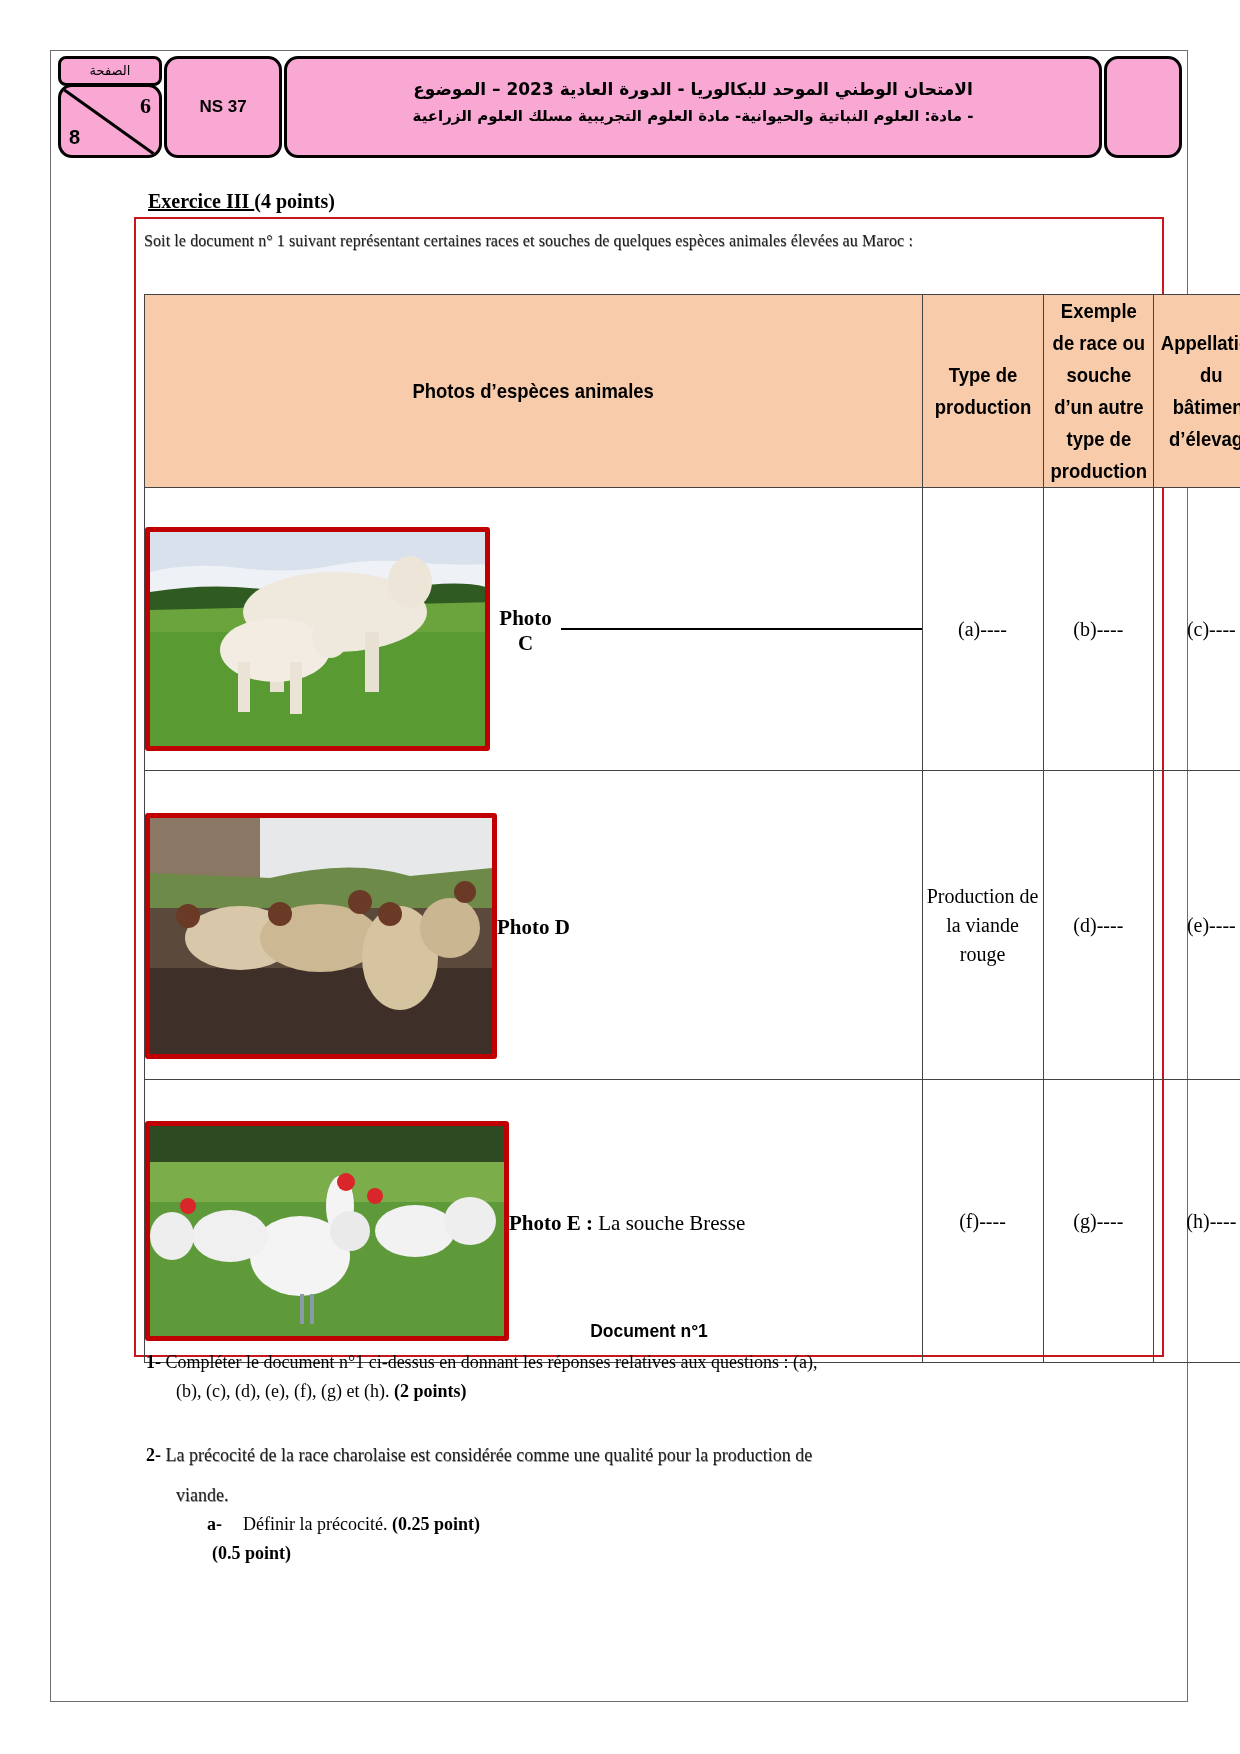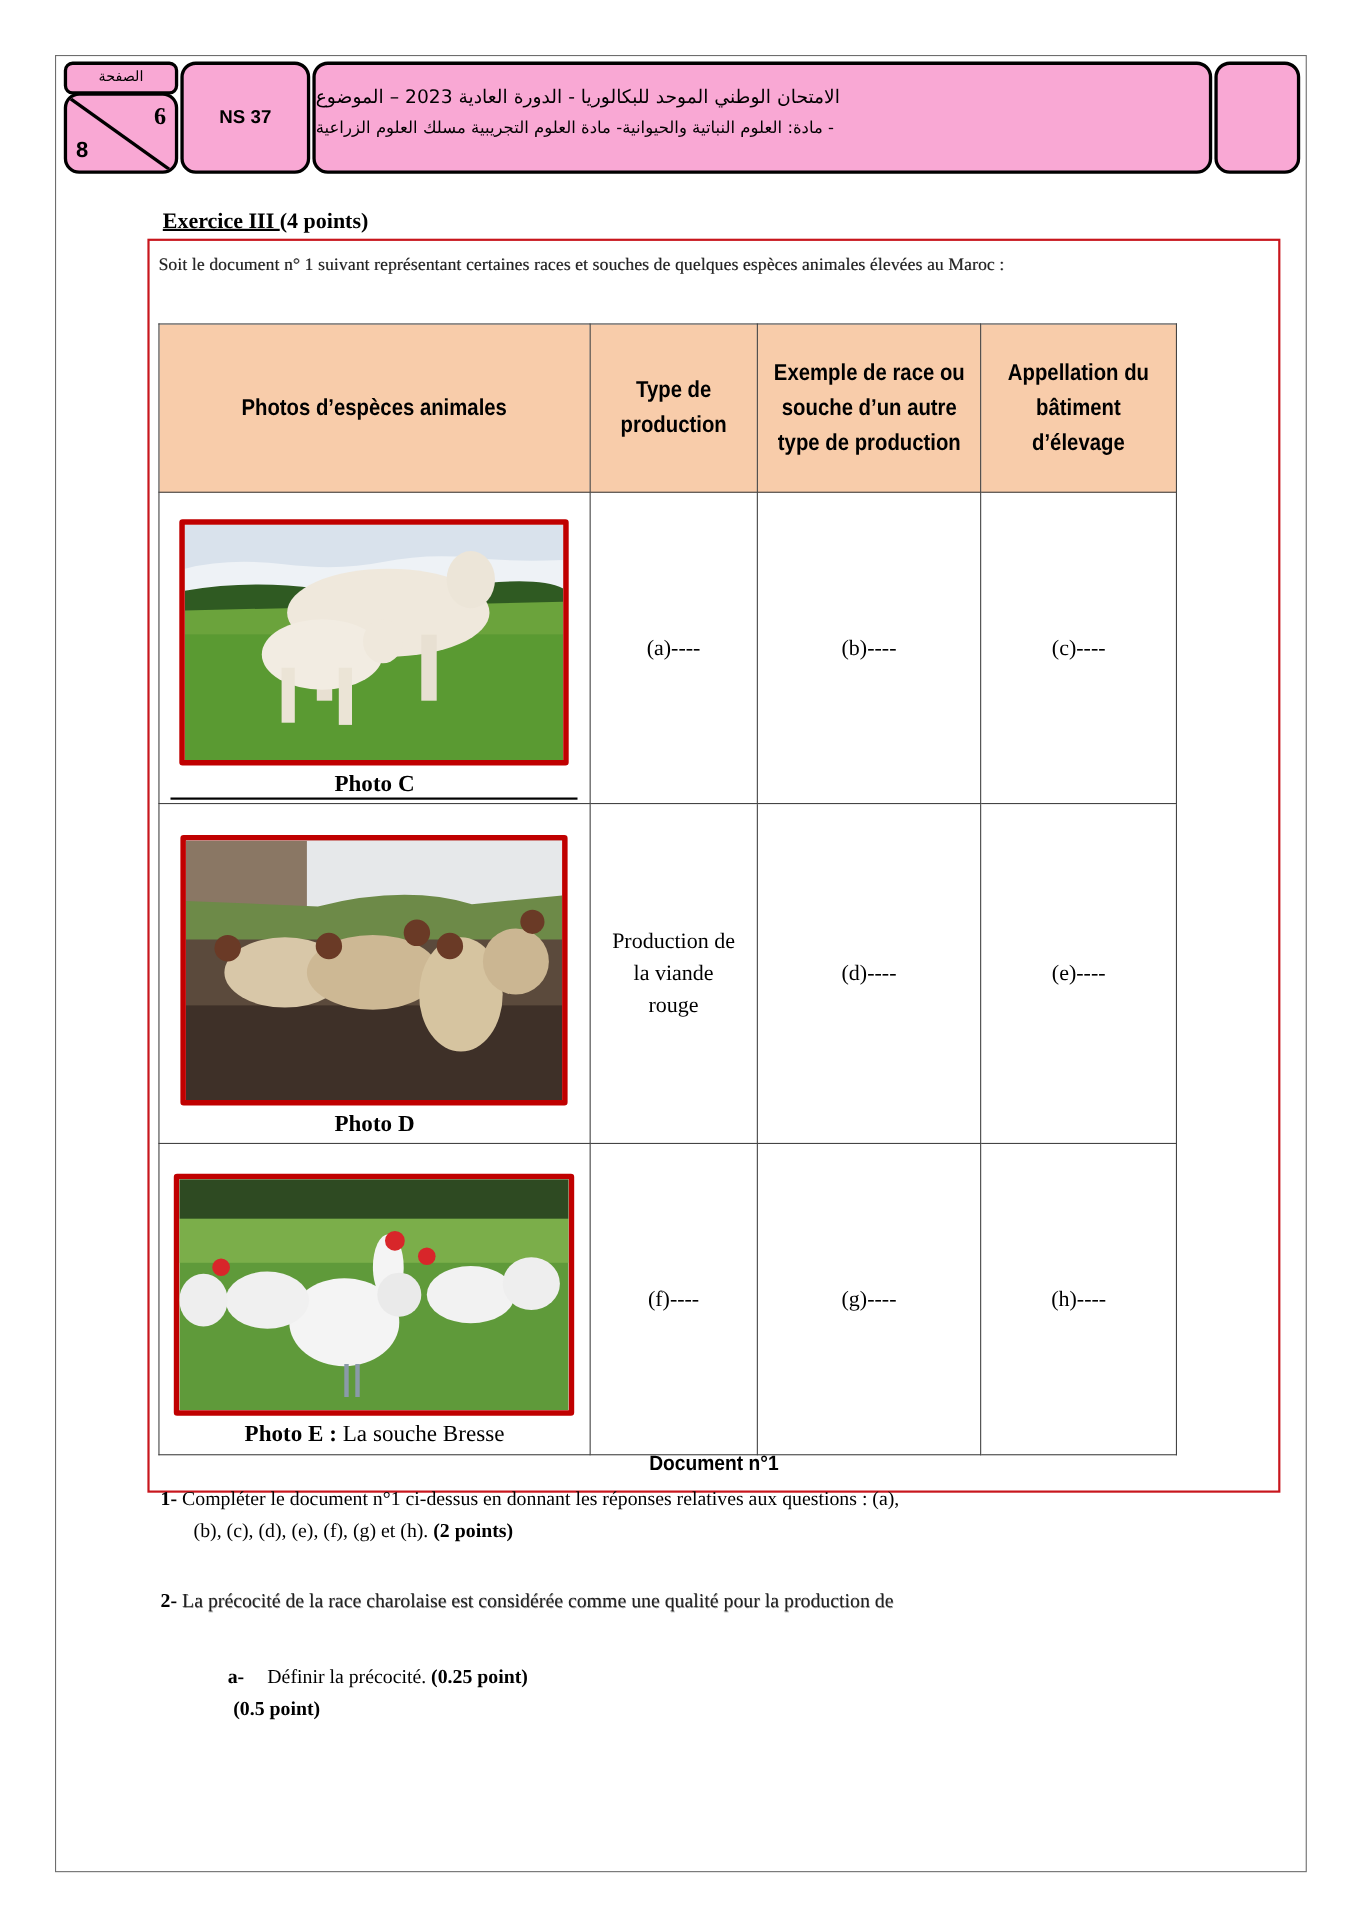--- a/index.html
+++ b/index.html
@@ -8,41 +8,41 @@
     .page-frame { position: absolute; left: 50px; top: 50px; width: 1138px; height: 1652px; border: 1.5px solid #6d6d6d; box-sizing: border-box; }
 
     
     .hbox { position: absolute; border: 3px solid #000; border-radius: 14px; box-sizing: border-box; background: #f9a8d4; }
     .page-label-box { left: 58px; top: 56px; width: 104px; height: 30px; border-radius: 8px; text-align: center; font-family: "DejaVu Sans", sans-serif; font-size: 13px; line-height: 24px; }
     .page-num-box { left: 58px; top: 84px; width: 104px; height: 74px; overflow: hidden; }
     .page-num-box svg { position: absolute; left: 0; top: 0; }
     .page-num-current { position: absolute; right: 8px; top: 6px; font-size: 22px; font-weight: bold; font-family: "Liberation Serif", serif; }
     .page-num-total { position: absolute; left: 8px; bottom: 6px; font-size: 20px; font-weight: bold; font-family: "Liberation Sans", sans-serif; }
     .code-box { left: 164px; top: 56px; width: 118px; height: 102px; display: flex; align-items: center; justify-content: center; font-family: "Liberation Sans", sans-serif; font-weight: bold; font-size: 17px; }
-    .title-box { left: 284px; top: 56px; width: 818px; height: 102px; direction: rtl; text-align: left; font-family: "DejaVu Sans", sans-serif; font-weight: normal; }
+    .title-box { left: 284px; top: 56px; width: 818px; height: 102px; direction: rtl; text-align: center; font-family: "DejaVu Sans", sans-serif; font-weight: bold; }
     .title-line1 { font-size: 17px; margin-top: 20px; }
     .title-line2 { font-size: 15px; margin-top: 8px; }
     .blank-box { left: 1104px; top: 56px; width: 78px; height: 102px; }
 
     
     .exercise-title { position: absolute; left: 148px; top: 190px; font-size: 20px; font-weight: bold; }
     .exercise-title .u { text-decoration: underline; }
     .doc-frame { position: absolute; left: 134px; top: 217px; width: 1030px; height: 1140px; border: 2px solid #c8161d; box-sizing: border-box; }
     .intro { position: absolute; left: 144px; top: 222px; width: 1010px; font-size: 16px; line-height: 38px; color: #222; letter-spacing: 0.1px; text-shadow: 0.5px 0.5px 0 #999; }
 
     table.doc-table { position: absolute; left: 144px; top: 294px; width: 926px; border-collapse: collapse; }
     .doc-table td, .doc-table th { border: 1.5px solid #444; text-align: center; vertical-align: middle; padding: 0; }
     .doc-table th { background: #f8ccaa; font-family: "Liberation Sans", sans-serif; font-weight: bold; font-size: 21px; line-height: 32px; height: 152px; font-stretch: condensed; }
     .doc-table th span { display: inline-block; transform: scaleX(0.88); }
     .doc-table td.cell { font-size: 20px; }
     .row-c td { height: 282px; }
     .row-d td { height: 308px; }
     .row-e td { height: 282px; }
 
-    .photo-wrap { display: flex; flex-direction: column; align-items: center; }
+    .photo-wrap { display: flex; flex-direction: row; align-items: center; }
     .photo { border: 5px solid #c00000; border-radius: 3px; box-sizing: border-box; position: relative; overflow: hidden; }
     .photo-c { width: 354px; height: 224px; margin-top: 20px; }
     .photo-d { width: 352px; height: 246px; margin-top: 22px; }
     .photo-e { width: 364px; height: 220px; margin-top: 20px; }
     .photo-caption { font-size: 21px; font-weight: bold; margin-top: 4px; }
     .photo-caption .u { }
     .photo-caption .normal { font-weight: normal; }
     .caption-rule { width: 370px; border-bottom: 2px solid #000; margin-top: 0px; }
 
     .doc-caption { position: absolute; left: 134px; top: 1320px; width: 1030px; text-align: center; font-family: "Liberation Sans", sans-serif; font-weight: bold; font-size: 19px; transform: scaleX(0.92); }
@@ -197,20 +197,21 @@
 
 <div class="doc-caption">Document n°1</div>
 
 <div class="q q1">
   <div><span class="num">1-</span><span> Compléter le document n°1 ci-dessus en donnant les réponses relatives aux questions : (a),</span></div>
   <div class="indent"><span>(b), (c), (d), (e), (f), (g) et (h). </span><b>(2 points)</b></div>
 </div>
 
 <div class="q q2">
   <div><span class="num">2-</span><span> La précocité de la race charolaise est considérée comme une qualité pour la production de</span></div>
+  <div class="indent">viande.</div>
 </div>
 
 <div class="q q2a">
   <span class="sub-label">a-</span><span>Définir la précocité. </span><b>(0.25 point)</b>
 </div>
 
 <div class="q q2b">
   <div class="indent"><b>(0.5 point)</b></div>
 </div>
 

